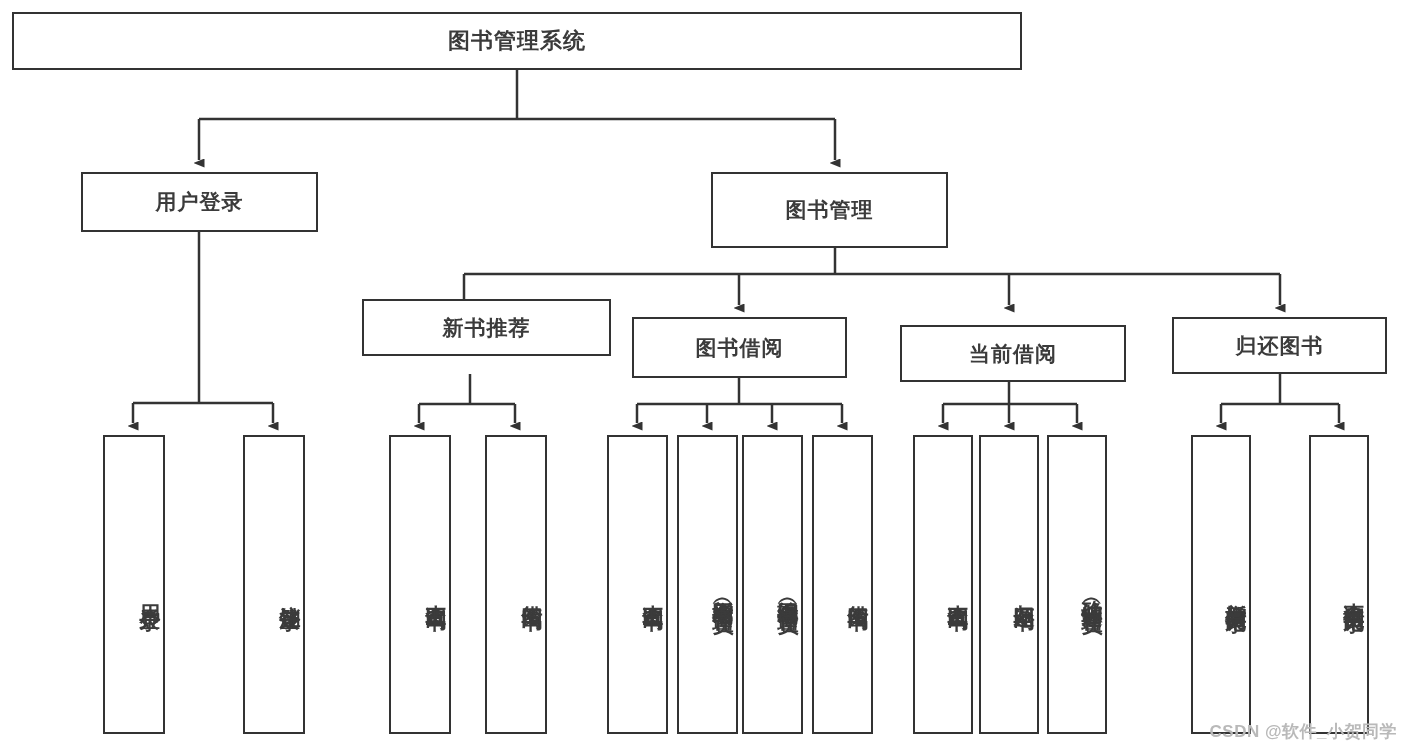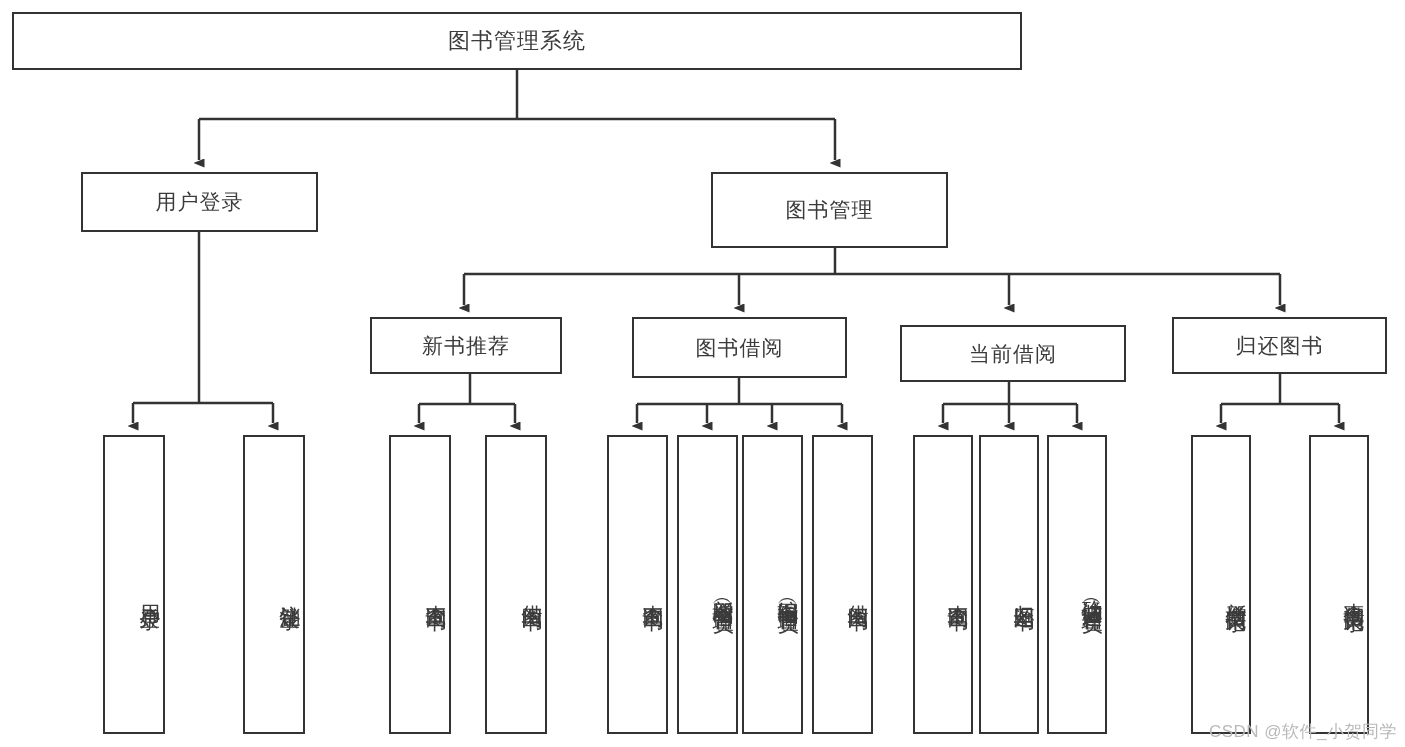--- a/index.html
+++ b/index.html
@@ -1,18 +1,18 @@
 <!DOCTYPE html>
 <html><head>
 <meta charset="utf-8">
 <style>
   html,body{margin:0;padding:0;background:#ffffff;}
   body{width:1405px;height:747px;overflow:hidden;
        font-family:"Liberation Sans","DejaVu Sans",sans-serif;}
-  #diagram-root{position:relative;width:1405px;height:747px;background:#fff;}
+  #diagram-root{position:relative;width:1405px;height:747px;background:#fff;font-weight:bold;}
   svg#edges{position:absolute;left:0;top:0;width:1405px;height:747px;}
   .node{position:absolute;box-sizing:border-box;background:#ffffff;
         border:2px solid #333333;display:flex;align-items:center;
         justify-content:center;color:#3b3b3b;}
   .node.horiz{font-size:21px;letter-spacing:1px;}
   .node.vert{writing-mode:vertical-rl;text-orientation:upright;
              font-size:21px;line-height:1.22;letter-spacing:2px;
              padding-top:14px;align-items:flex-start;justify-content:center;}
   .node.title{font-size:22px;letter-spacing:1px;}
   #watermark{position:absolute;right:8px;bottom:4px;font-size:17px;
@@ -77,21 +77,21 @@
     <span>图书管理系统</span>
   </div>
 
   <div class="node horiz" style="left:81px;top:172px;width:237px;height:60px;">
     <span>用户登录</span>
   </div>
   <div class="node horiz" style="left:711px;top:172px;width:237px;height:76px;">
     <span>图书管理</span>
   </div>
 
-  <div class="node horiz" style="left:362px;top:317px;width:192px;height:57px;margin-left:8px;">
+  <div class="node horiz" style="left:362px;top:299px;width:249px;height:57px;">
     <span>新书推荐</span>
   </div>
   <div class="node horiz" style="left:632px;top:317px;width:215px;height:61px;">
     <span>图书借阅</span>
   </div>
   <div class="node horiz" style="left:900px;top:325px;width:226px;height:57px;">
     <span>当前借阅</span>
   </div>
   <div class="node horiz" style="left:1172px;top:317px;width:215px;height:57px;">
     <span>归还图书</span>

